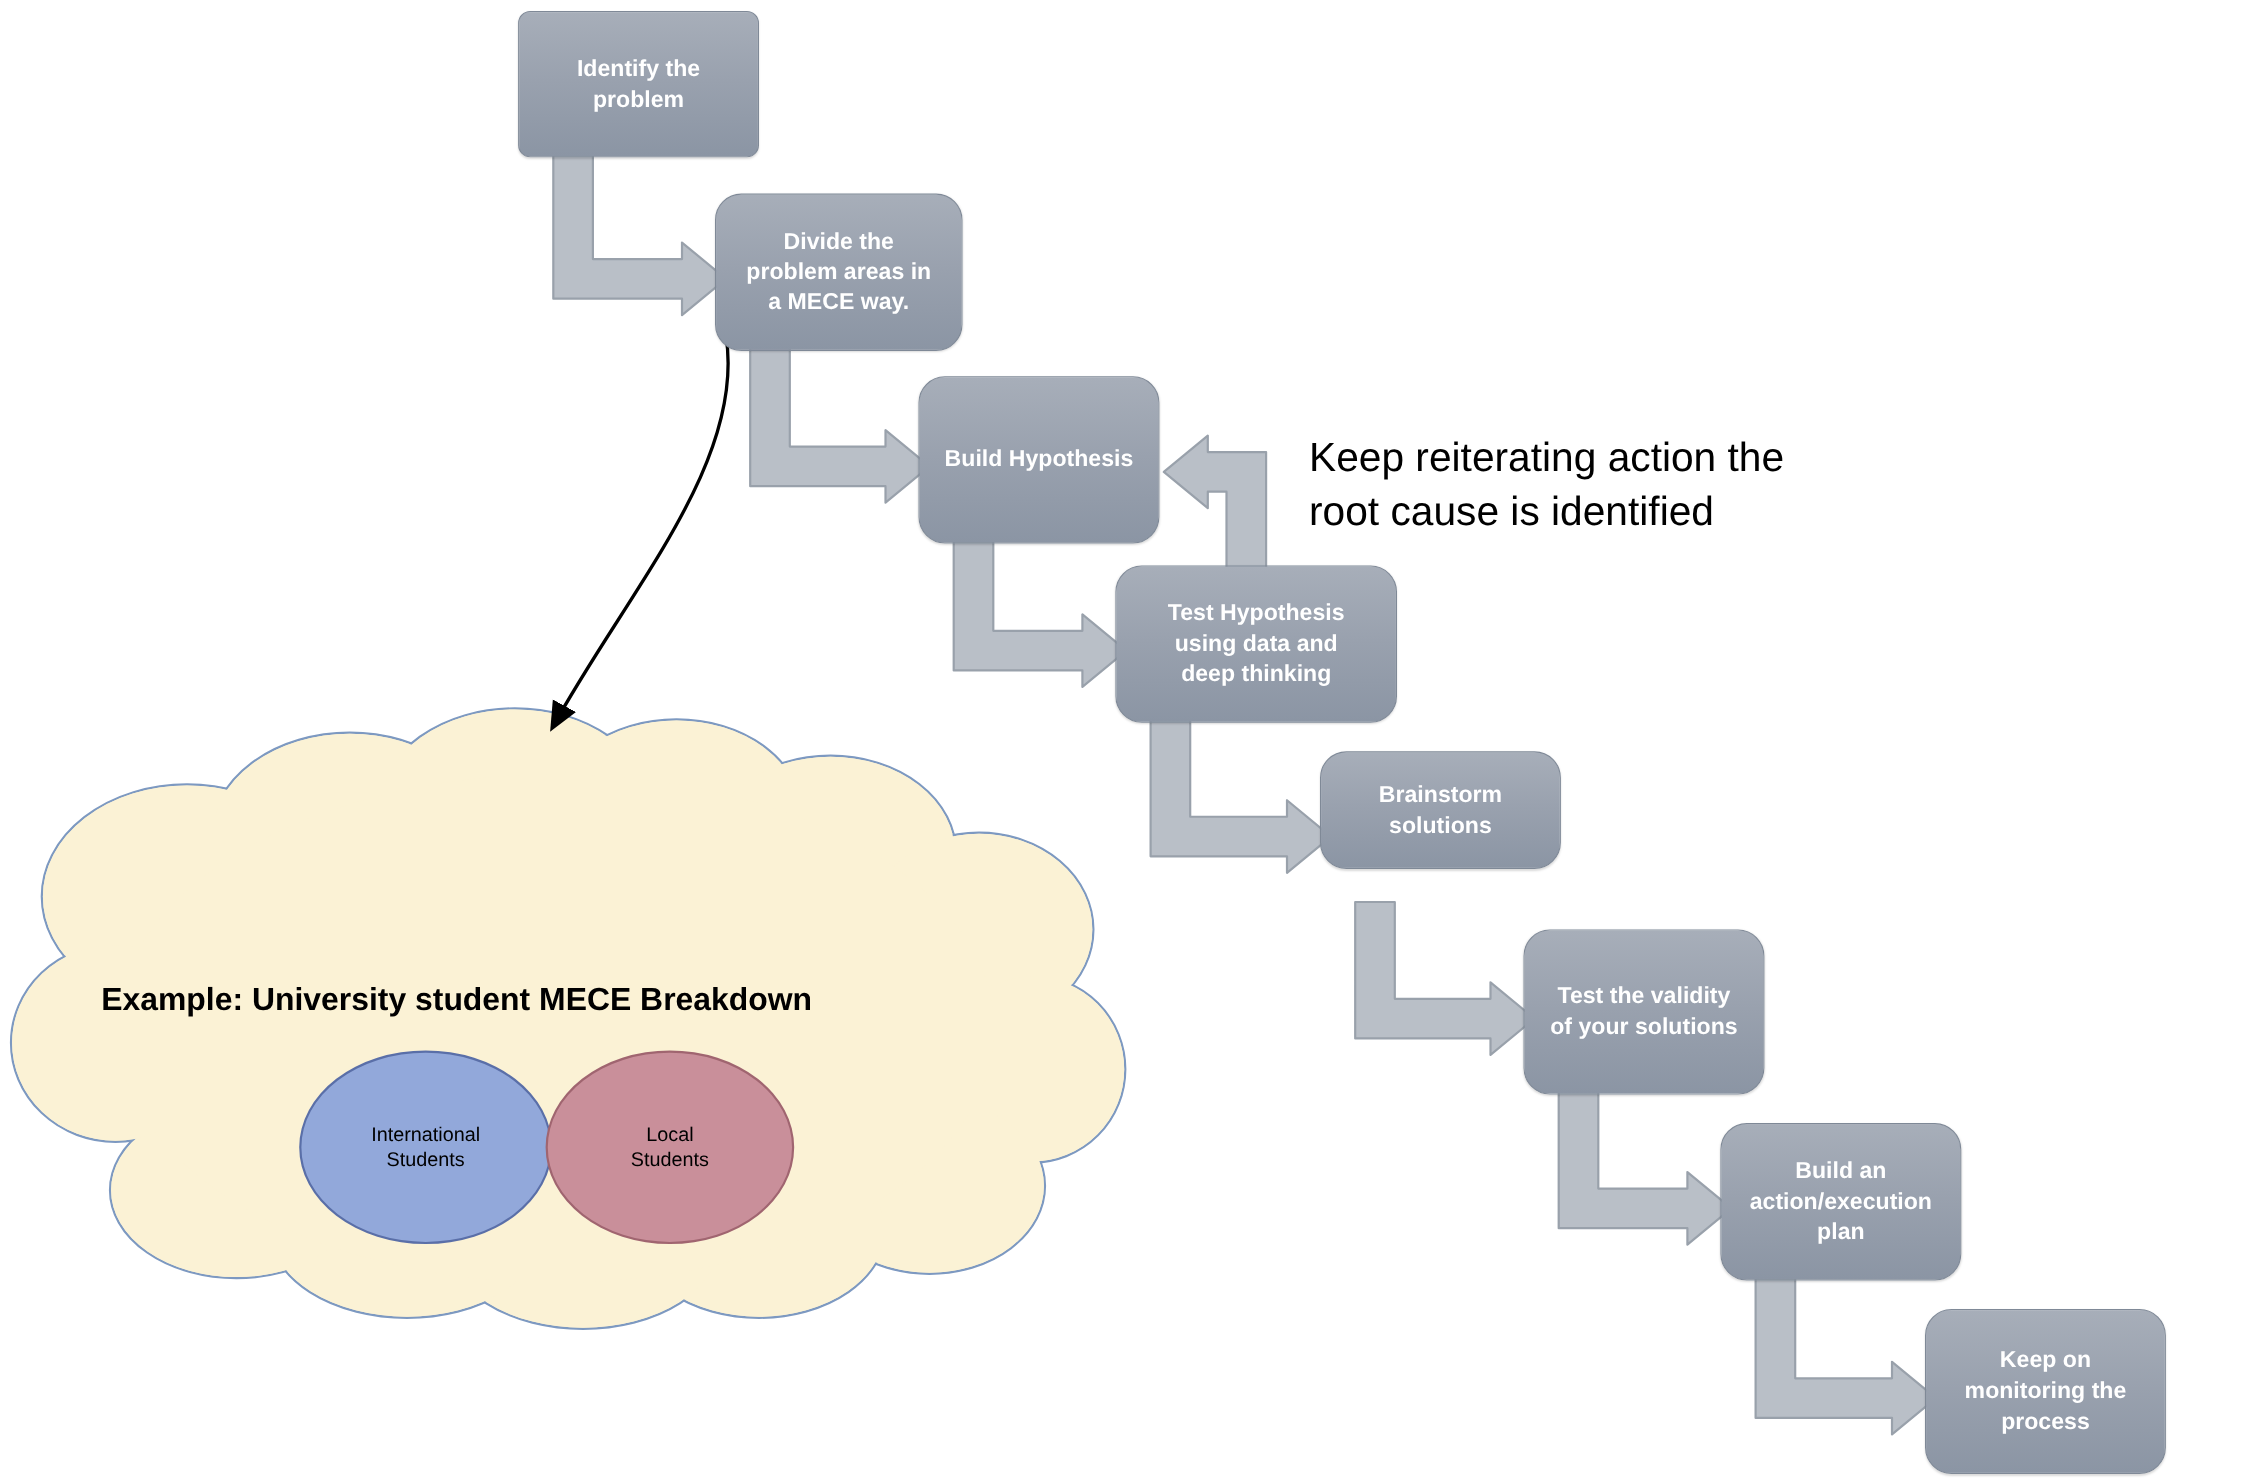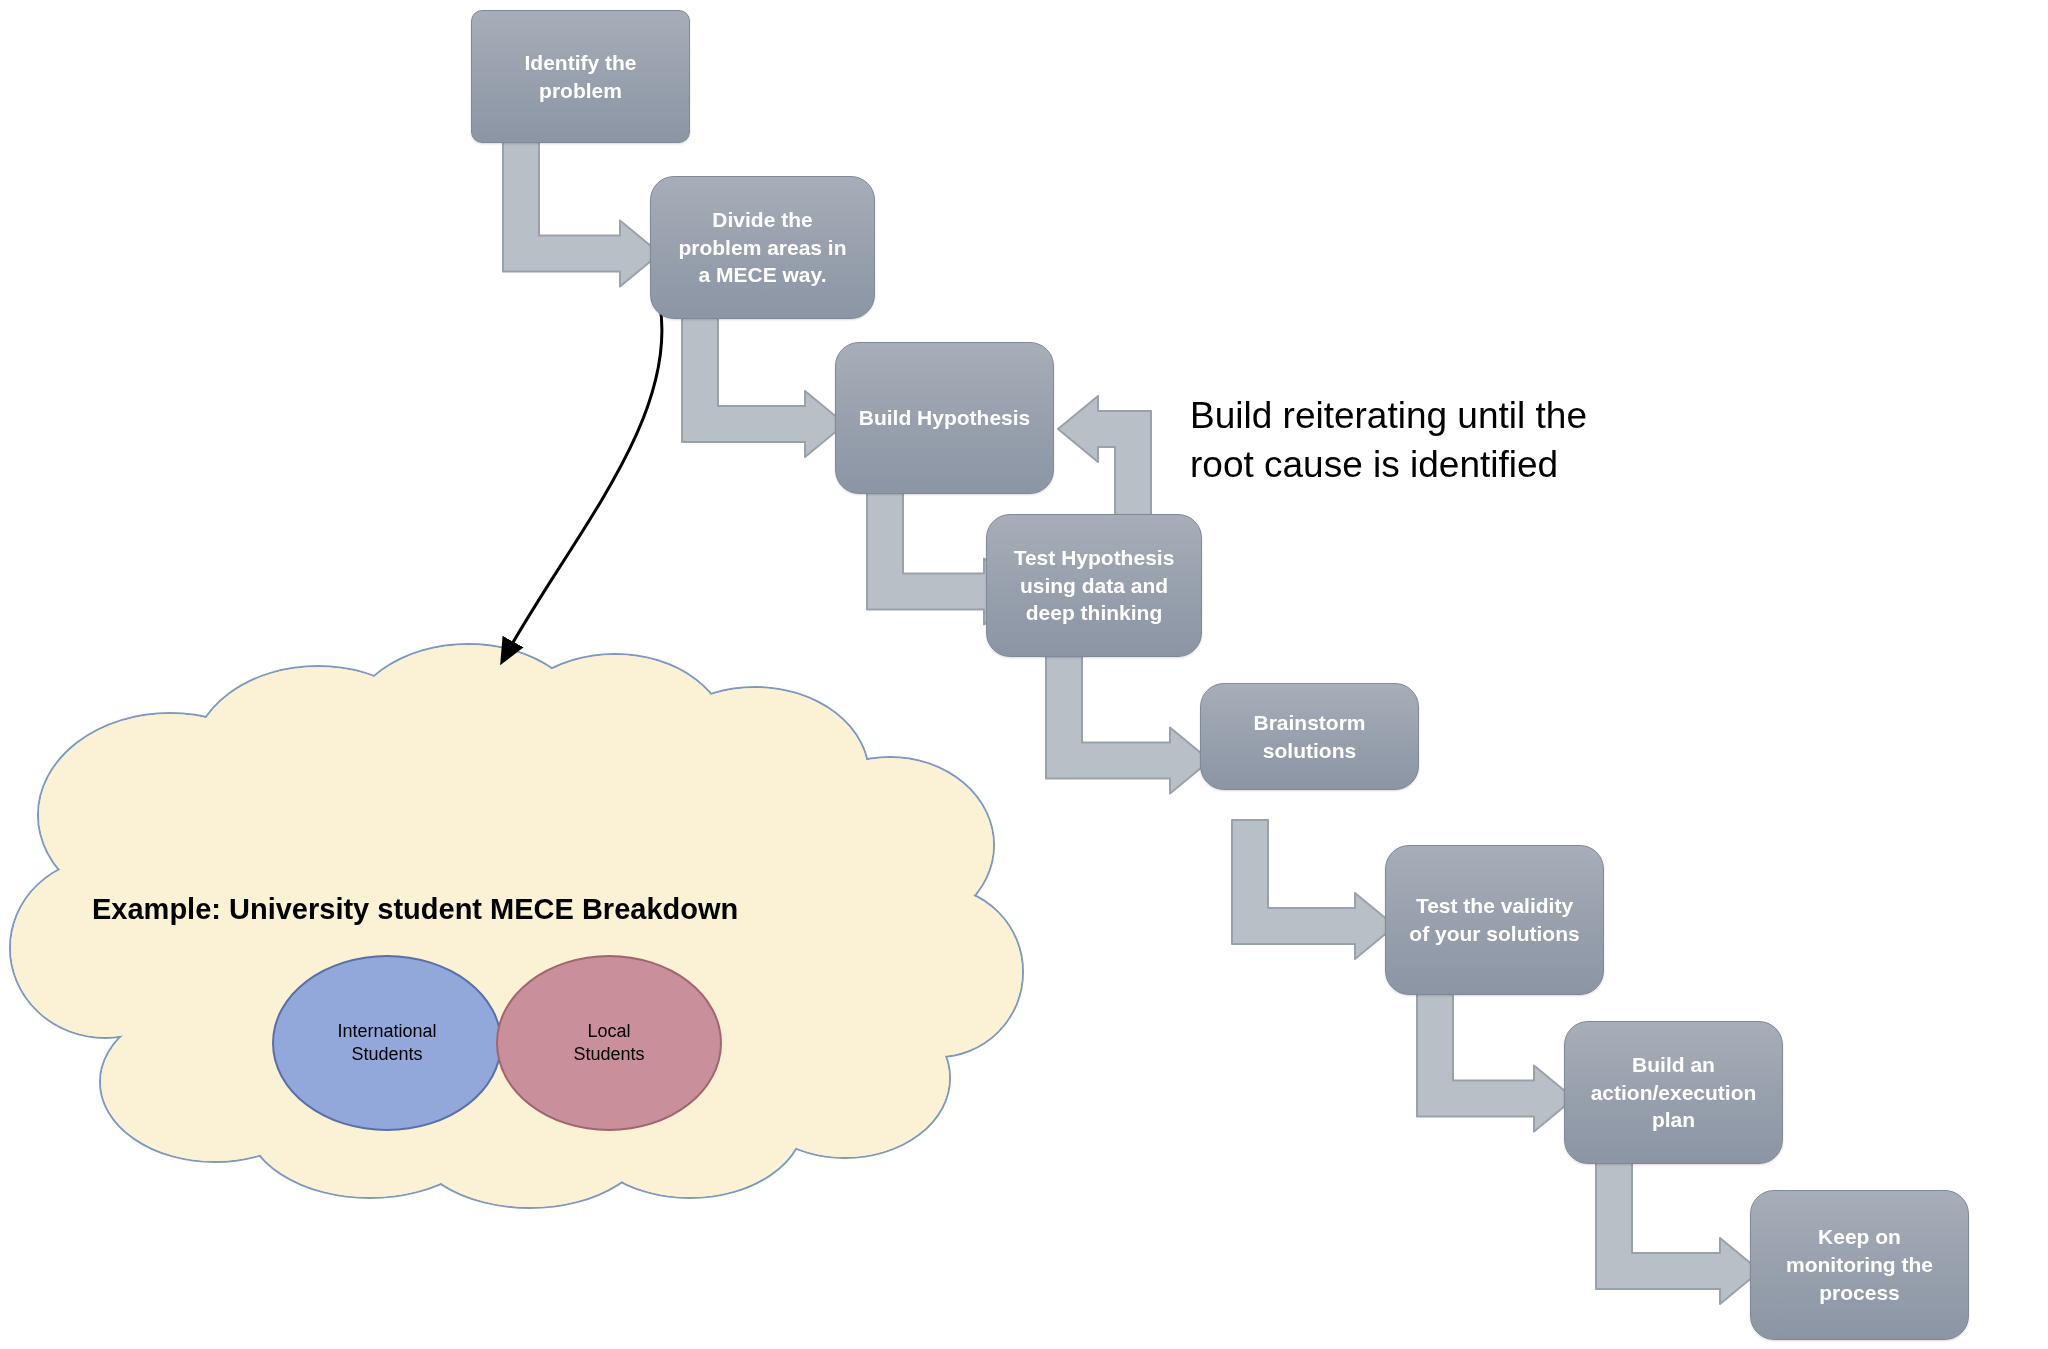--- a/index.html
+++ b/index.html
@@ -142,35 +142,35 @@
         <path d="M 660 305 C 678 420, 570 538, 503 660" fill="none" stroke="#000000" stroke-width="3" marker-end="url(#arrowhead)"></path>
       </g>
   </svg>
 
   <div class="step" style="left: 471px; top: 10px; width: 219px; height: 133px; border-radius: 11px;">Identify the
 problem</div>
   <div class="step" style="left: 835px; top: 342px; width: 219px; height: 152px;">Build Hypothesis</div>
   <div class="step" style="left: 650px; top: 176px; width: 225px; height: 143px;">Divide the
 problem areas in
 a MECE way.</div>
-  <div class="step" style="left: 986px; top: 514px; width: 216px; height: 143px;">Test Hypothesis
+  <div class="step" style="left: 1014px; top: 514px; width: 256px; height: 143px;">Test Hypothesis
 using data and
 deep thinking</div>
   <div class="step" style="left: 1200px; top: 683px; width: 219px; height: 107px;">Brainstorm
 solutions</div>
   <div class="step" style="left: 1385px; top: 845px; width: 219px; height: 150px;">Test the validity
 of your solutions</div>
   <div class="step" style="left: 1564px; top: 1021px; width: 219px; height: 143px;">Build an
 action/execution
 plan</div>
   <div class="step" style="left: 1750px; top: 1190px; width: 219px; height: 150px; padding-left: 16px;">Keep on
 monitoring the
 process</div>
 
-  <div class="loop-note">Build reiterating until the
+  <div class="loop-note">Keep reiterating action the
 root cause is identified</div>
 
   <div class="cloud-heading">Example: University student MECE Breakdown</div>
 
   <div class="venn venn-left">
     <span>International Students</span>
   </div>
   <div class="venn venn-right">
     <span>Local Students</span>
   </div>

